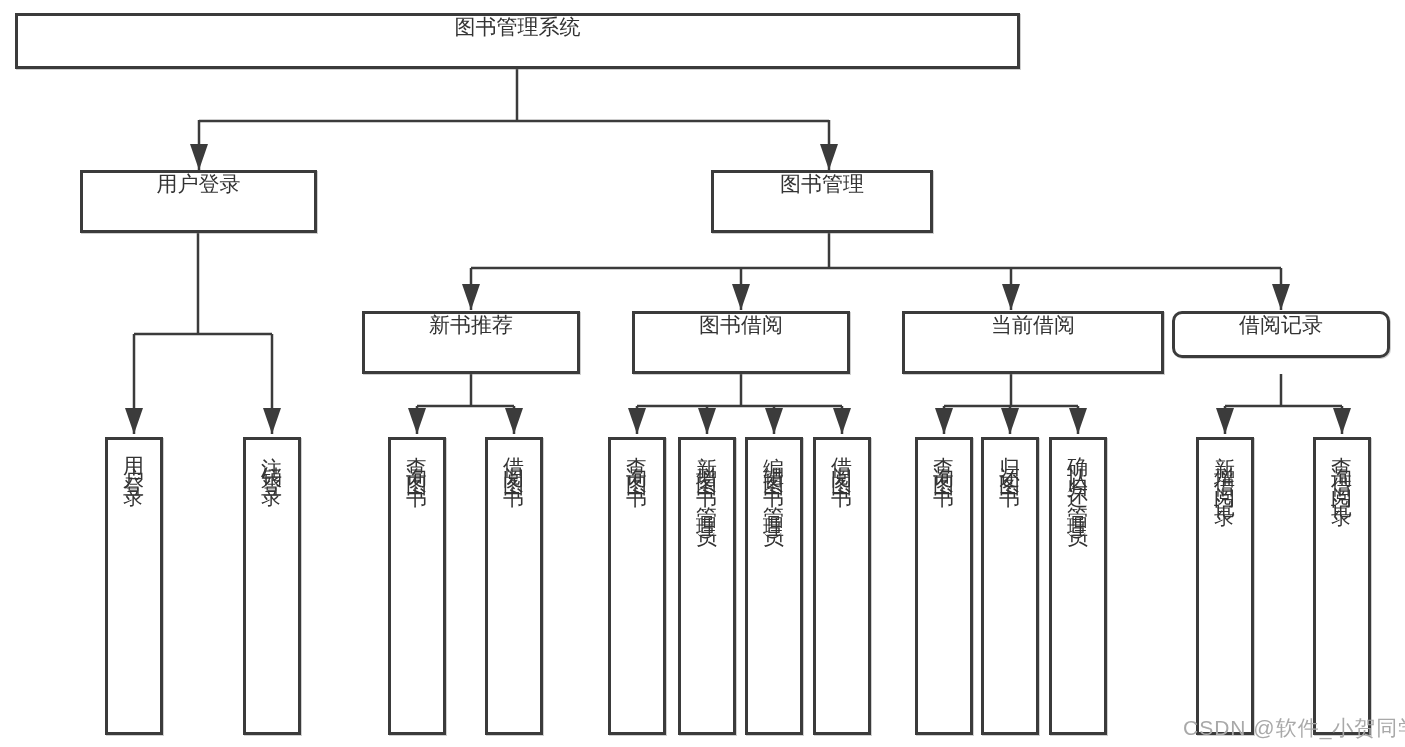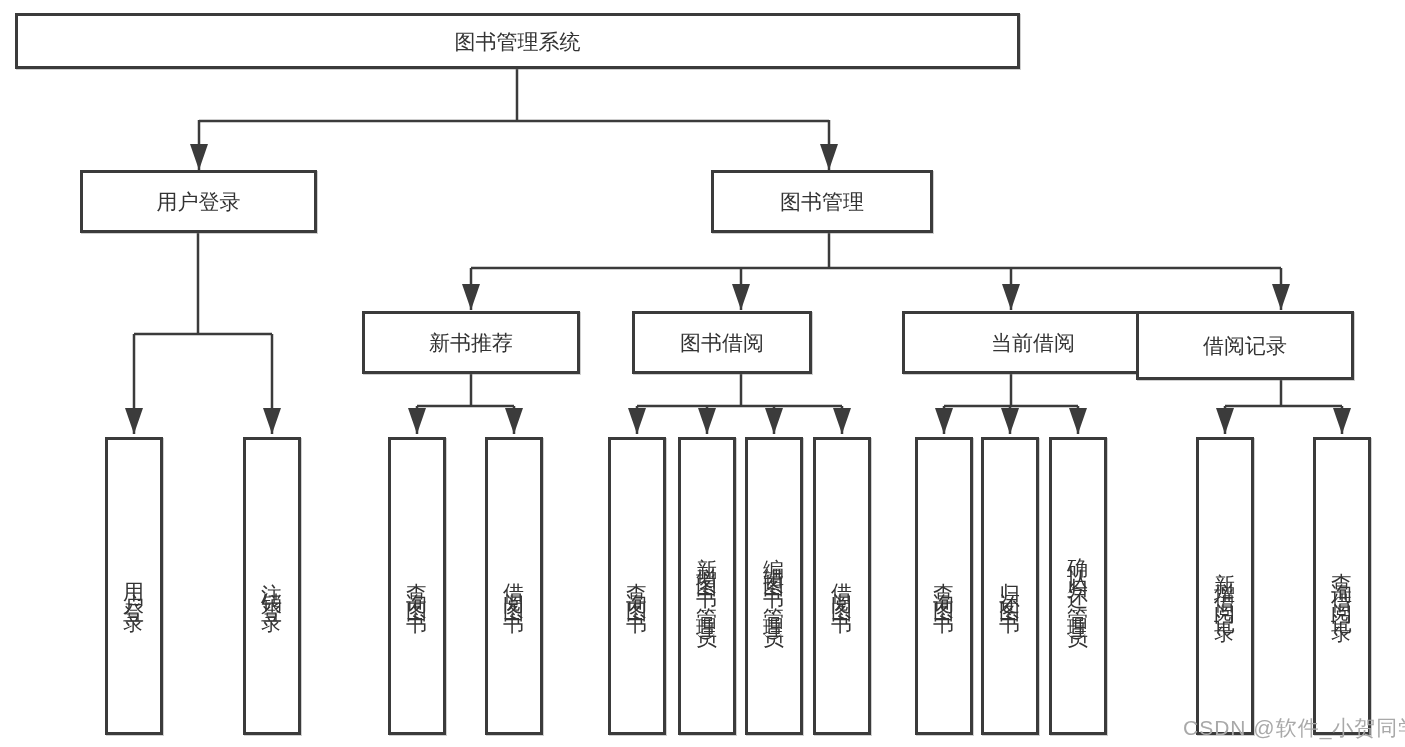--- a/index.html
+++ b/index.html
@@ -16,21 +16,21 @@
     left: 0; top: 0;
     width: 1405px; height: 747px;
   }
   .box {
     position: absolute;
     box-sizing: border-box;
     background: #ffffff;
     border: 3px solid #3b3b3b;
     box-shadow: 1px 1px 0 rgba(120,120,120,0.35);
     display: flex;
-    align-items: center;
+    align-items: flex-start;
     justify-content: center;
     color: #333333;
     font-size: 21px;
     line-height: 1;
     white-space: nowrap;
   }
   .leaf .vtext {
     writing-mode: vertical-rl;
     text-orientation: mixed;
     letter-spacing: 10px;
@@ -124,27 +124,27 @@
   <div class="box" style="left:80px; top:170px; width:237px; height:63px;">
     <span>用户登录</span>
   </div>
   <div class="box" style="left:711px; top:170px; width:222px; height:63px;">
     <span>图书管理</span>
   </div>
 
   <div class="box" style="left:362px; top:311px; width:218px; height:63px;">
     <span>新书推荐</span>
   </div>
-  <div class="box" style="left:632px; top:311px; width:180px; height:63px;">
+  <div class="box" style="left:632px; top:311px; width:218px; height:63px;">
     <span>图书借阅</span>
   </div>
   <div class="box" style="left:902px; top:311px; width:262px; height:63px;">
     <span>当前借阅</span>
   </div>
-  <div class="box" style="left:1136px; top:311px; width:218px; height:69px;">
+  <div class="box" style="left:1172px; top:311px; width:218px; height:47px;border-radius:10px;">
     <span>借阅记录</span>
   </div>
 
   <div class="box leaf" style="left:105px; top:437px; width:58px; height:298px;">
     <span class="vtext">用户登录</span>
   </div>
   <div class="box leaf" style="left:243px; top:437px; width:58px; height:298px;">
     <span class="vtext">注销登录</span>
   </div>
 

